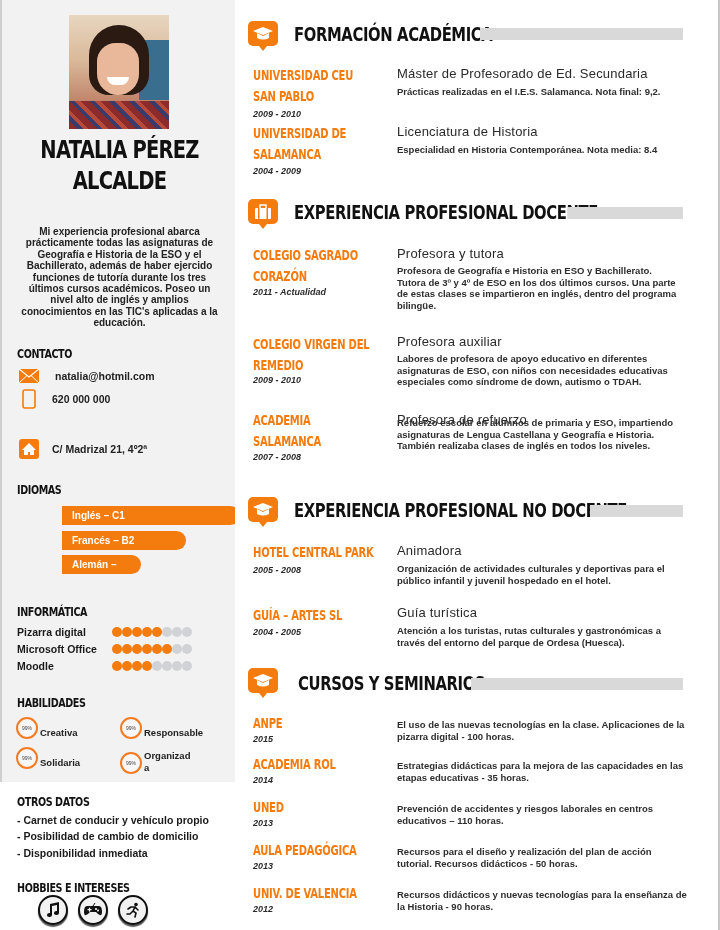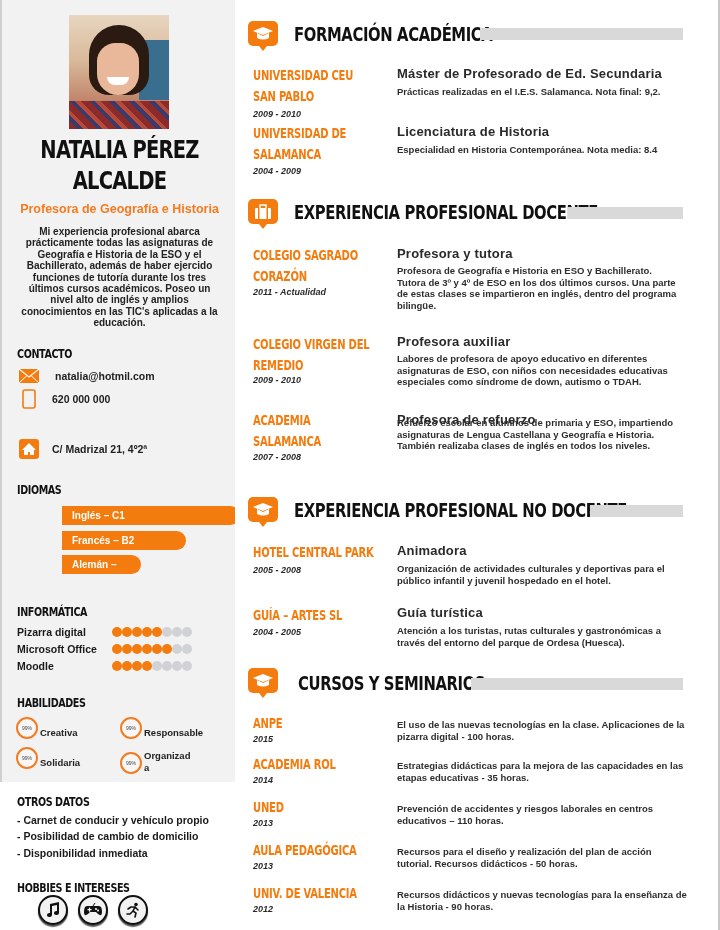--- a/index.html
+++ b/index.html
@@ -68,42 +68,41 @@
     position: absolute; left: 59px; font-family: "DejaVu Sans", sans-serif; font-weight: bold; font-size: 20px; color: #111;
     letter-spacing: -0.5px; transform: scaleX(0.74); transform-origin: left; white-space: nowrap;
   }
   .sec-bar { position: absolute; height: 12px; background: #d9d9d9; right: 35px; }
 
   .org {
     position: absolute; left: 18px; width: 140px; font-family: "DejaVu Sans", sans-serif; font-weight: bold; font-size: 13.5px; line-height: 21px;
     color: #f47b0d; letter-spacing: -0.3px; transform: scaleX(0.74); transform-origin: left; white-space: nowrap;
   }
   .period { position: absolute; left: 18px; font-size: 9px; font-style: italic; font-weight: bold; color: #2a2a2a; }
-  .pos-title { position: absolute; left: 162px; font-size: 13px; font-weight: bold; color: #2a2a2a; letter-spacing: 0.2px; }
+  .pos-title { position: absolute; left: 162px; font-size: 13px; font-weight: normal; color: #2a2a2a; letter-spacing: 0.2px; }
   .pos-desc { position: absolute; left: 162px; width: 285px; font-size: 9.5px; line-height: 11.6px; font-weight: bold; color: #2e2e2e; }
   .course-desc { position: absolute; left: 162px; width: 290px; font-size: 9.5px; line-height: 11.6px; font-weight: bold; color: #2e2e2e; }
 </style>
 </head>
 <body>
 
 <div class="page">
 
   <aside class="sidebar">
     <div class="photo">
       <div class="bgwin"></div>
         <div class="hair"></div>
         <div class="face"></div>
         <div class="smile"></div>
         <div class="shirt"></div>
     </div>
     <div class="name">
       <div>NATALIA PÉREZ</div>
       <div>ALCALDE</div>
     </div>
-    <div class="role">Profesora de Geografía e Historia</div>
     <div class="summary">Mi experiencia profesional abarca prácticamente todas las asignaturas de Geografía e Historia de la ESO y el Bachillerato, además de haber ejercido funciones de tutoría durante los tres últimos cursos académicos. Poseo un nivel alto de inglés y amplios conocimientos en las TIC's aplicadas a la educación.</div>
 
     <div class="side-h" style="top:347px">CONTACTO</div>
     <div class="contact-row" style="top:366px">
       <span class="c-icon">
         <svg width="20" height="14" viewBox="0 0 20 14">
             <rect width="20" height="14" fill="#f47b0d"></rect>
             <polyline points="0,0 10,8 20,0" fill="none" stroke="#fff" stroke-width="1.2"></polyline>
             <line x1="0" y1="14" x2="8" y2="6.5" stroke="#fff" stroke-width="1"></line>
             <line x1="20" y1="14" x2="12" y2="6.5" stroke="#fff" stroke-width="1"></line>

